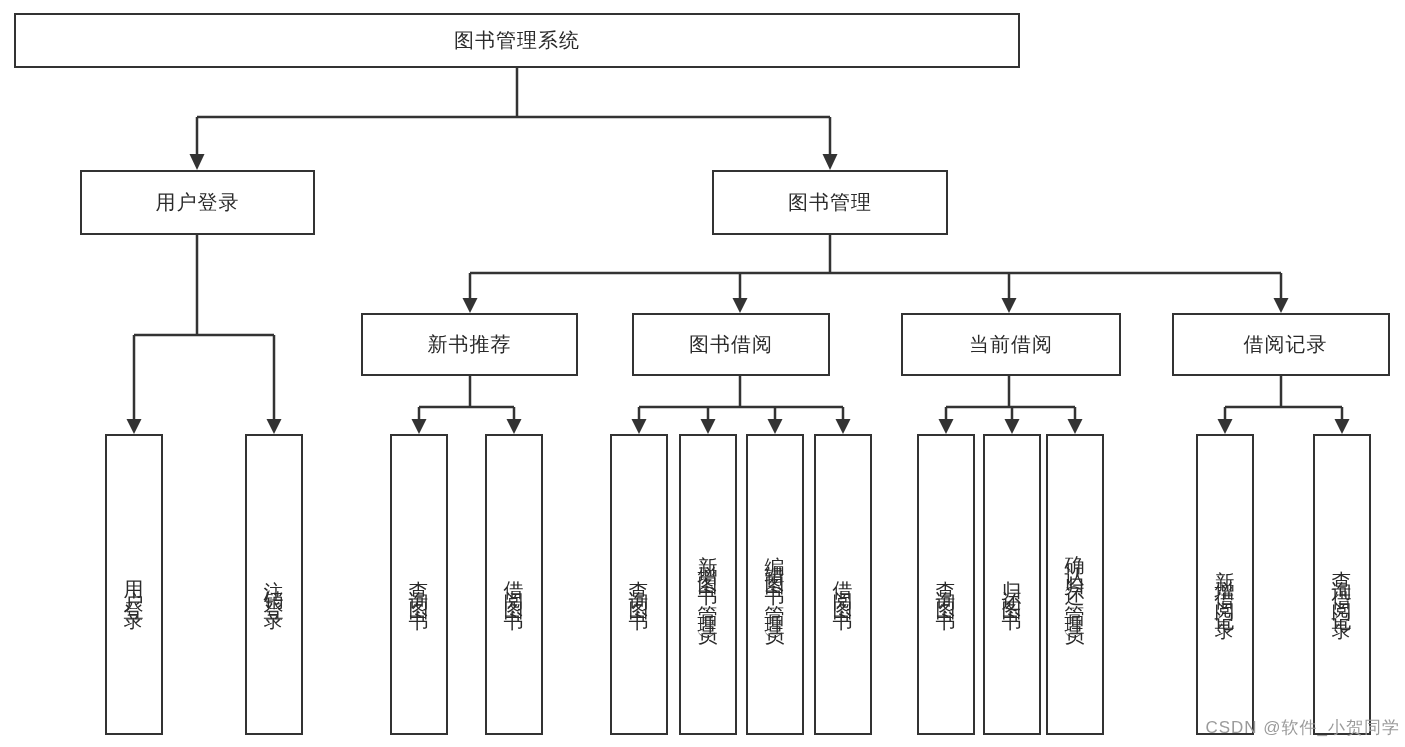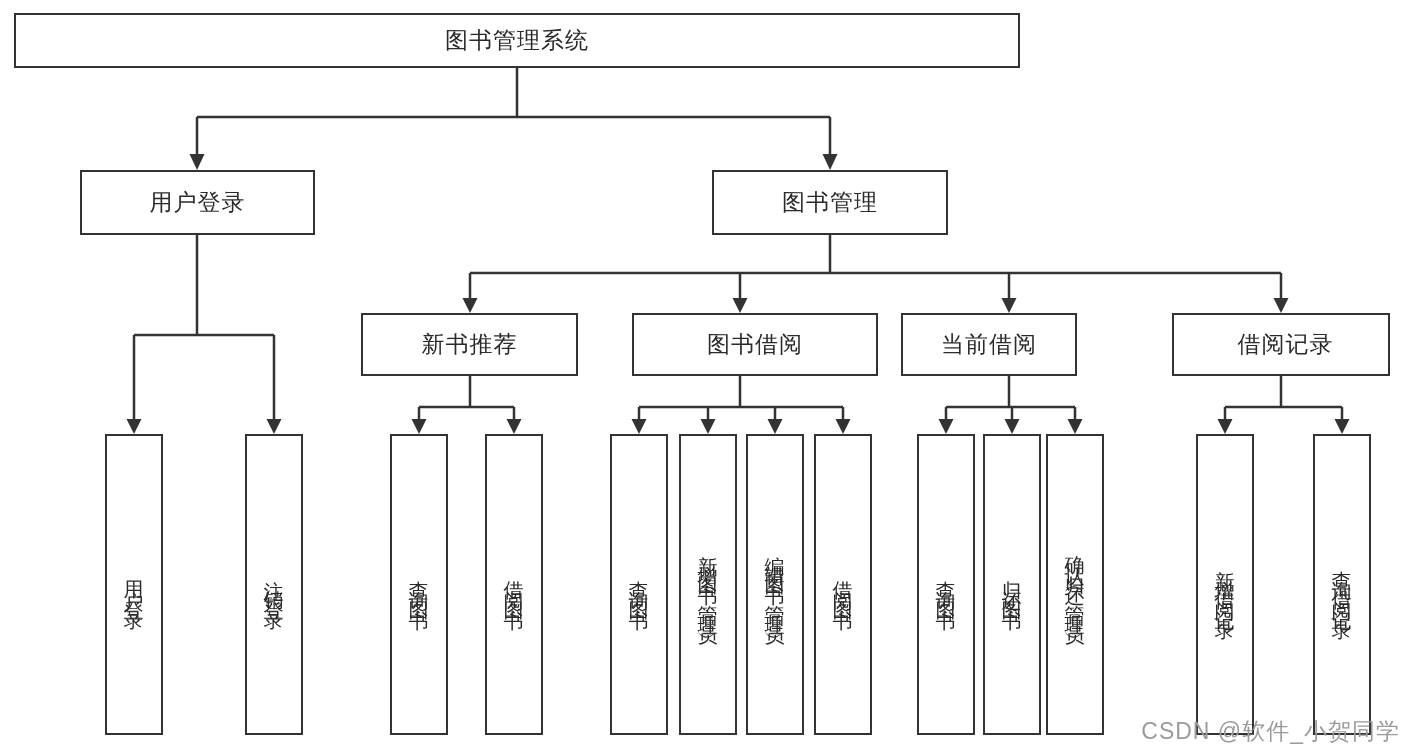--- a/index.html
+++ b/index.html
@@ -23,21 +23,21 @@
   }
   .hbox {
     position: absolute;
     box-sizing: border-box;
     border: 2px solid #333333;
     background: #ffffff;
     display: flex;
     align-items: center;
     justify-content: center;
     color: #2a2a2a;
-    font-size: 23px;
+    font-size: 20px;
     letter-spacing: 1px;
     z-index: 2;
   }
   .hbox .lbl { white-space: nowrap; }
   .root-box  { left: 14px;  top: 13px;  width: 1006px; height: 55px; }
   .lvl2-box  { top: 170px; height: 65px; }
   .lvl3-box  { top: 313px; height: 63px; }
   .vbox {
     position: absolute;
     box-sizing: border-box;
@@ -57,21 +57,21 @@
     font-size: 20px;
     letter-spacing: 10px;
     color: #2a2a2a;
     line-height: 1;
     white-space: nowrap;
   }
   .watermark {
     position: absolute;
     right: 5px;
     top: 716px;
-    font-size: 23px;
+    font-size: 17px;
     color: #9b9b9b;
     letter-spacing: 1px;
     z-index: 5;
     white-space: nowrap;
     text-align: center;
   }
 </style>
 </head>
 <body>
 
@@ -127,24 +127,24 @@
   <div class="hbox lvl2-box" style="left:80px;width:235px;">
     <span class="lbl">用户登录</span>
   </div>
   <div class="hbox lvl2-box" style="left:712px;width:236px;justify-content:center;">
     <span class="lbl">图书管理</span>
   </div>
 
   <div class="hbox lvl3-box" style="left:361px;width:217px;text-align:center;">
     <span class="lbl">新书推荐</span>
   </div>
-  <div class="hbox lvl3-box" style="left:632px;width:246px;">
+  <div class="hbox lvl3-box" style="left:632px;width:198px;">
     <span class="lbl">图书借阅</span>
   </div>
-  <div class="hbox lvl3-box" style="left:901px;width:176px;">
+  <div class="hbox lvl3-box" style="left:901px;width:220px;">
     <span class="lbl">当前借阅</span>
   </div>
   <div class="hbox lvl3-box" style="left:1172px;width:218px;padding-left:9px;">
     <span class="lbl">借阅记录</span>
   </div>
 
   <div class="vbox" style="left:105px;">
     <span class="vlbl">用户登录</span>
   </div>
   <div class="vbox" style="left:245px;">

